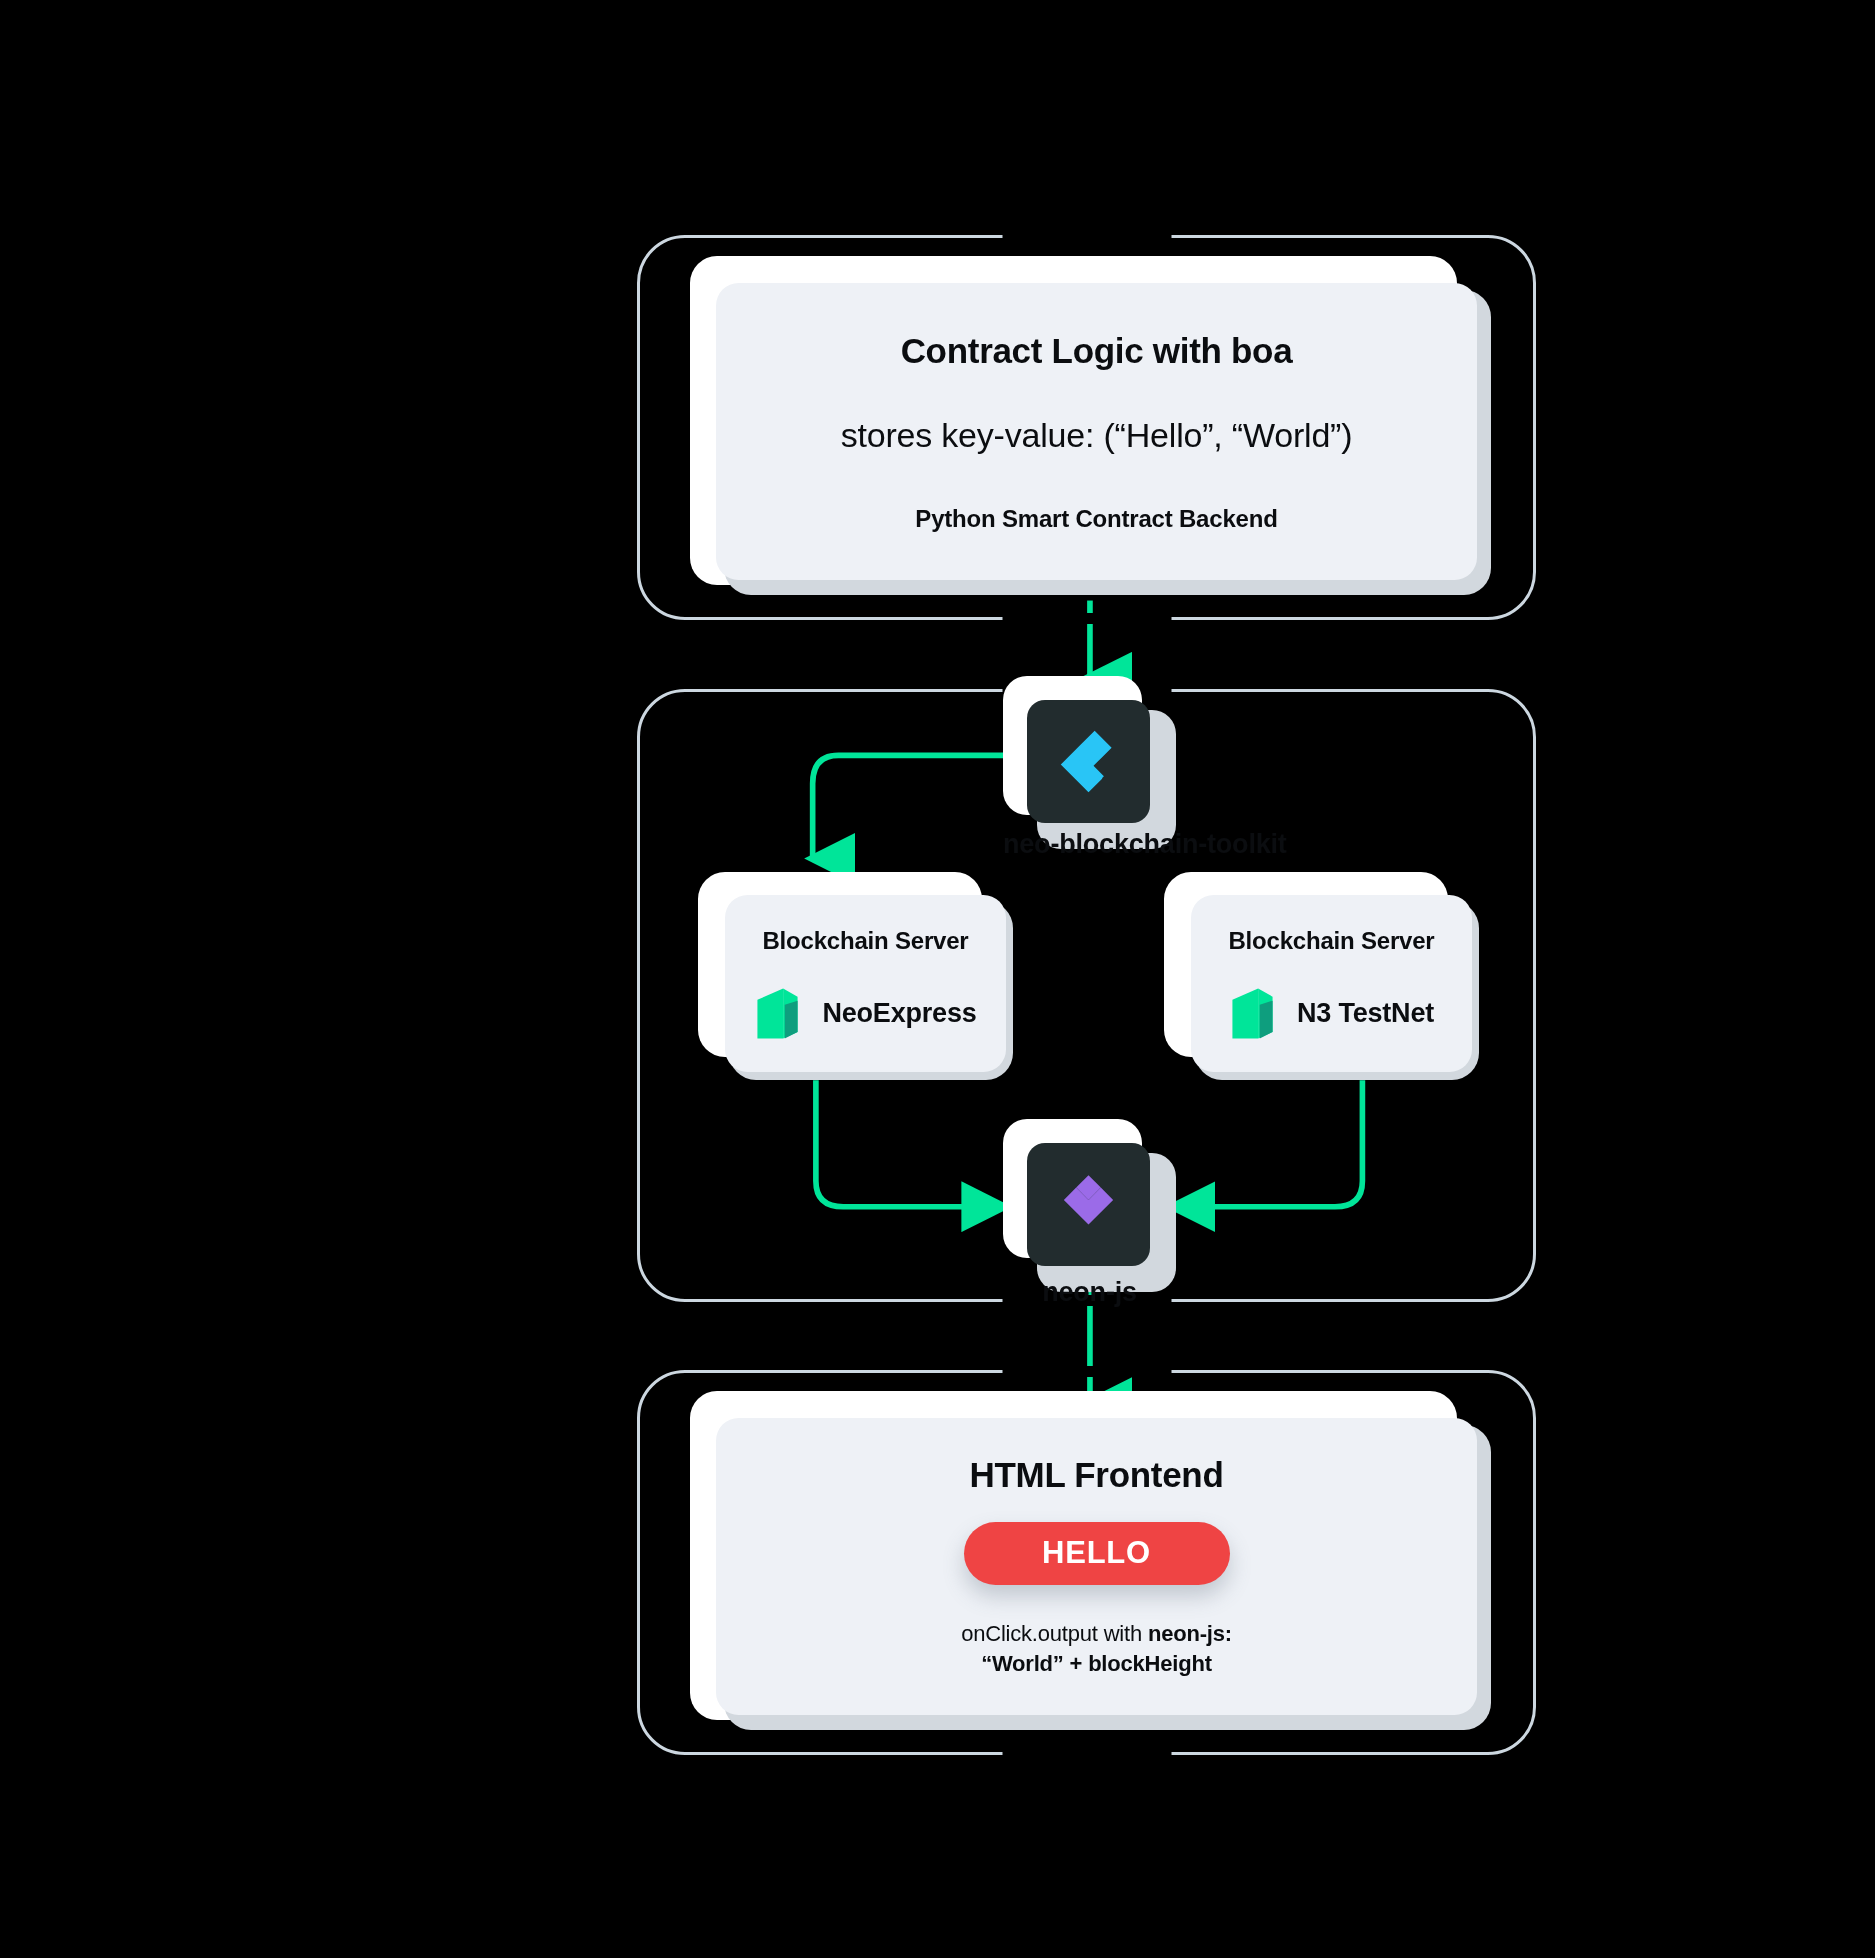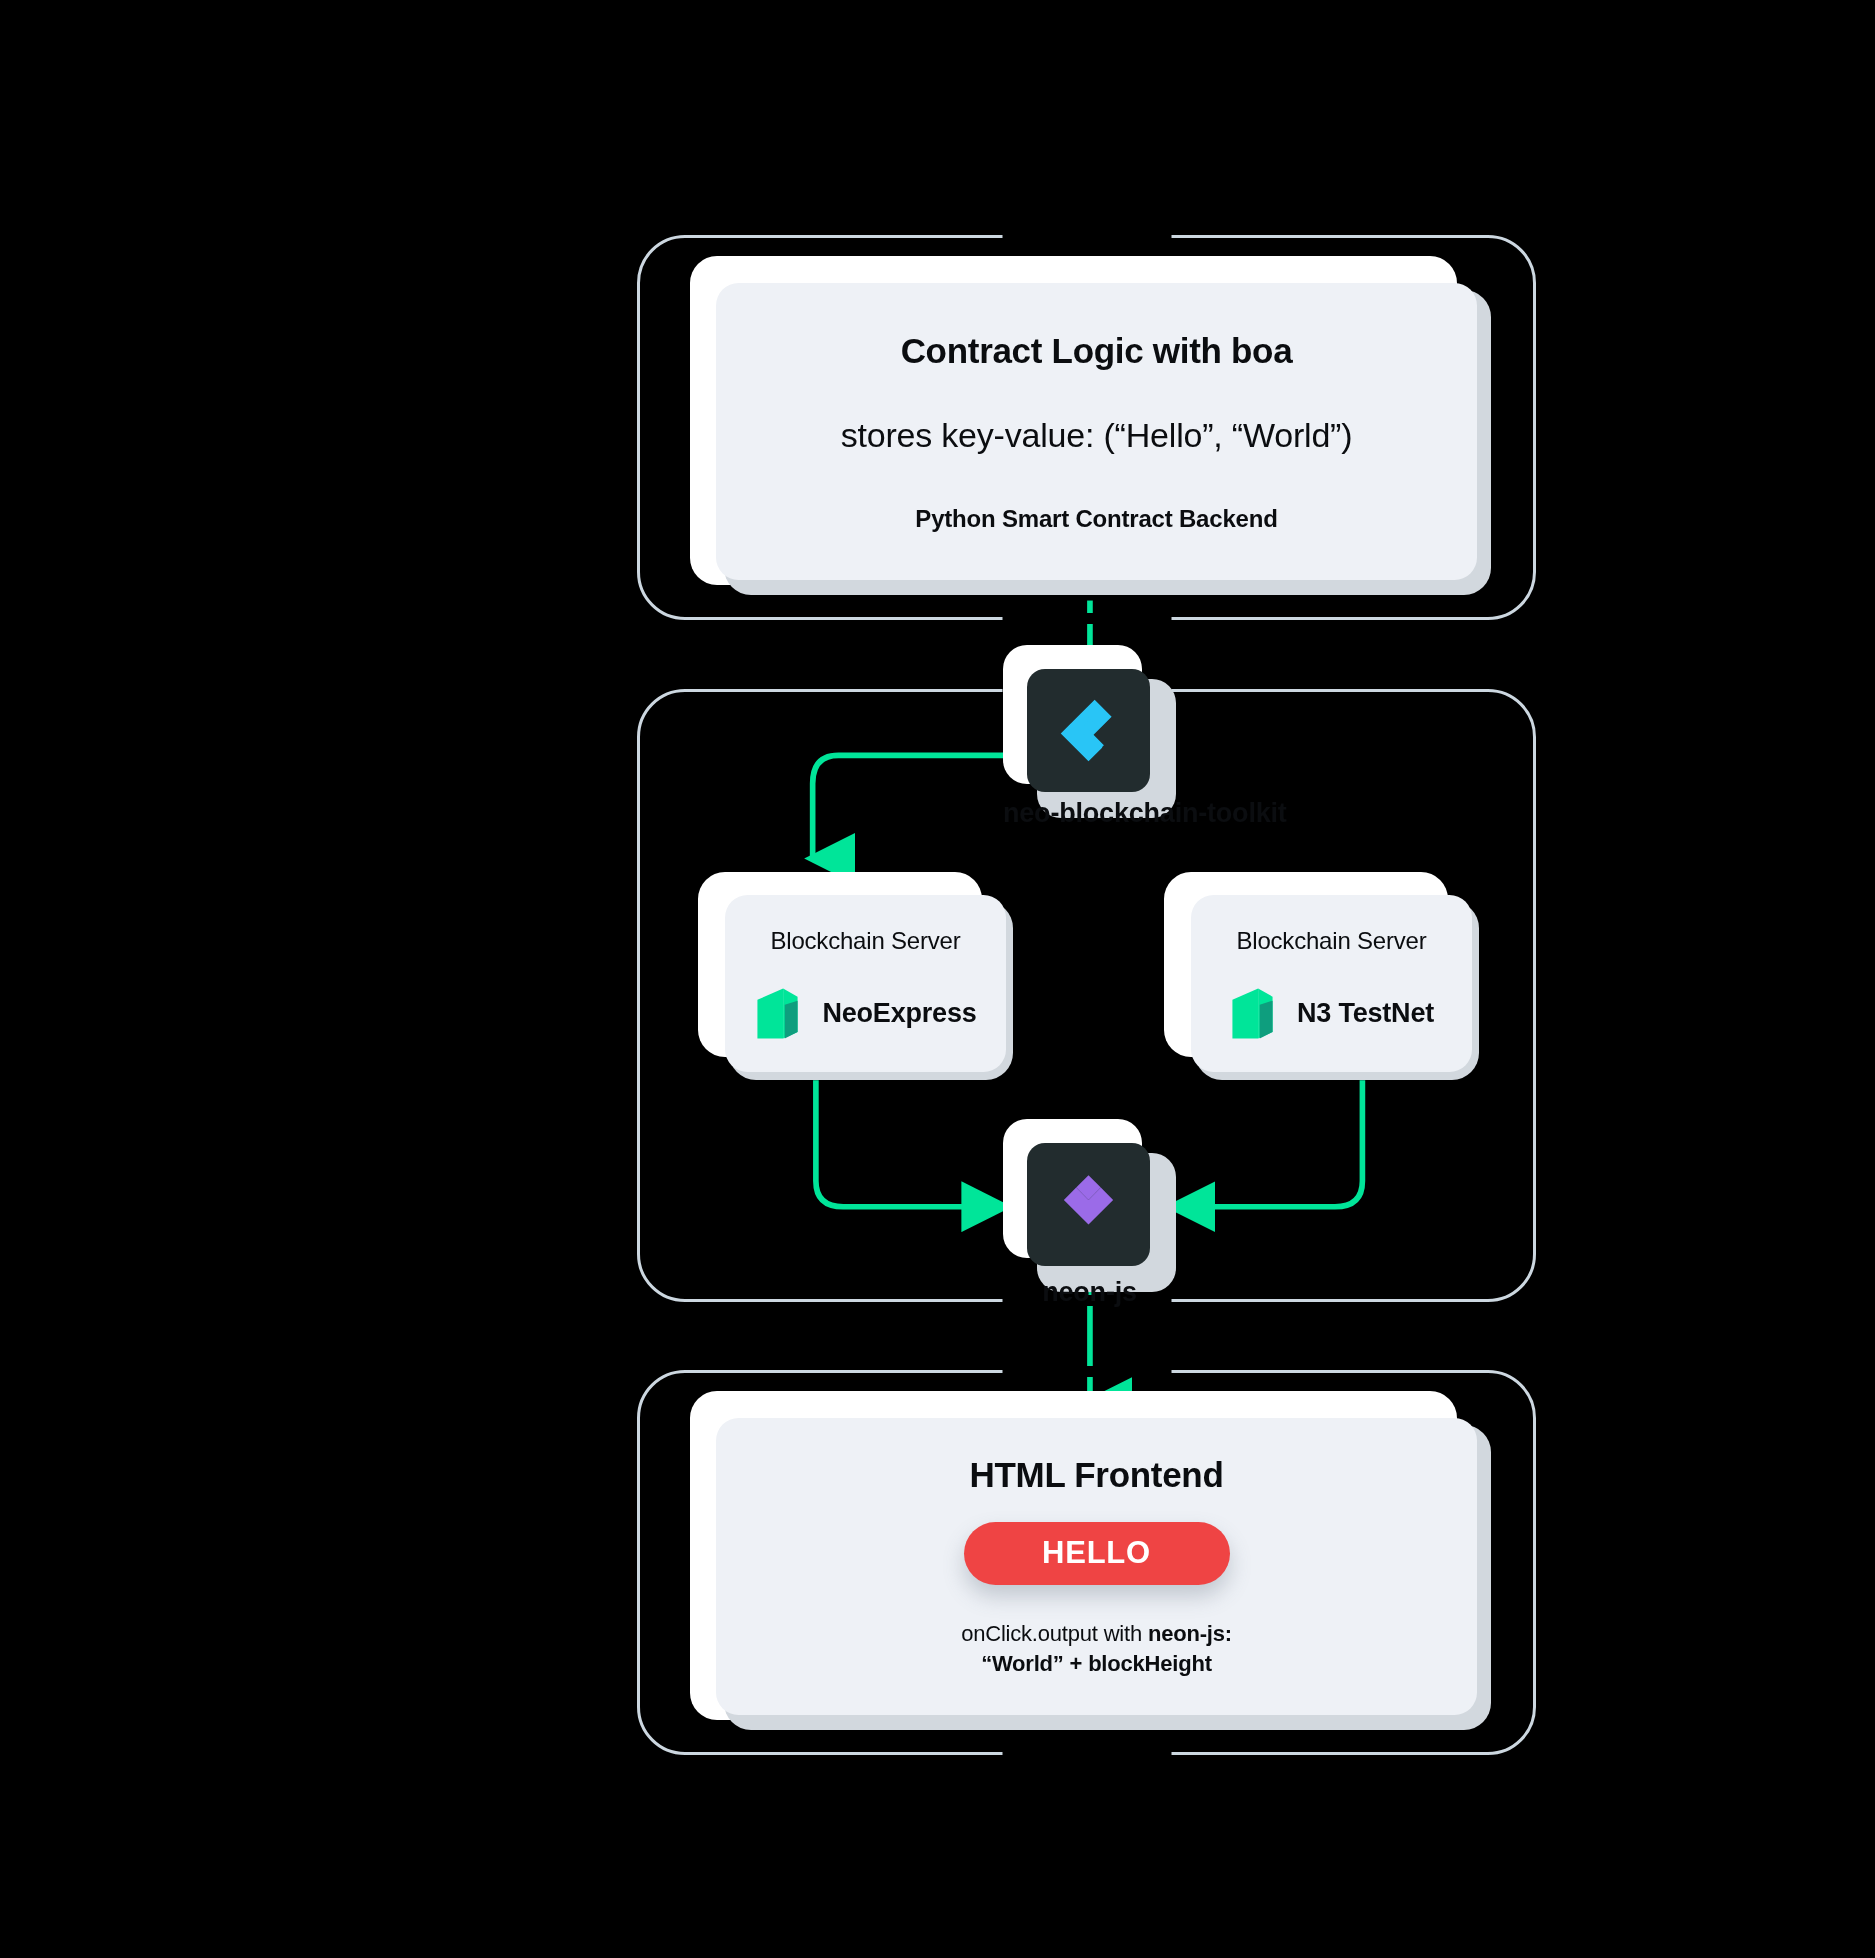--- a/index.html
+++ b/index.html
@@ -68,21 +68,21 @@
   .card-sub {
     font-size: 24px;
     font-weight: 700;
     color: #0b0d10;
     letter-spacing: -0.2px;
   }
 
   
   .srv-title {
     font-size: 24px;
-    font-weight: 400;
+    font-weight: 700;
     color: #0b0d10;
     letter-spacing: -0.2px;
   }
   .srv-row {
     display: flex;
     align-items: center;
     gap: 21px;
     margin-top: 32px;
   }
   .srv-name {
@@ -193,21 +193,21 @@
       <div class="card-body" style="margin-top:45px;">stores key-value: (“Hello”, “World”)</div>
       <div class="card-sub" style="margin-top:50px;">Python Smart Contract Backend</div>
     </div>
   </div>
 
   <div class="bracket" style="left:637px; top:689px; width:899px; height:613px;">
     <div class="gap top"></div>
     <div class="gap bottom"></div>
   </div>
 
-  <div class="tile-stack" style="left:1003px; top:645px; width:173px; height:173px;">
+  <div class="tile-stack" style="left:1003px; top:676px; width:173px; height:173px;">
     <div class="tile-back" style="left:0; top:0; width:139px; height:139px;"></div>
     <div class="tile-shadow" style="left:34px; top:34px; width:139px; height:139px;"></div>
     <div class="tile" style="left:24px; top:24px; width:123px; height:123px;">
       <svg width="77" height="77" viewBox="0 0 100 100">
 
         <path d="M58,10 L80,32 L66,46 L52,32 L40,44 L68,72 L50,90 L14,54 L40,28 Z
                  M40,44 L52,32 L66,46 L54,58 Z" fill="#29C5F6"></path>
         <path d="M57,12 L78,33 L64,47 L50,33 L42,41 L70,69 L50,89 L16,55 L41,30 L49,38 L30,57 L50,77 L58,69 L30,41 L43,28 Z" fill="#29C5F6"></path>
       </svg>
     </div>

